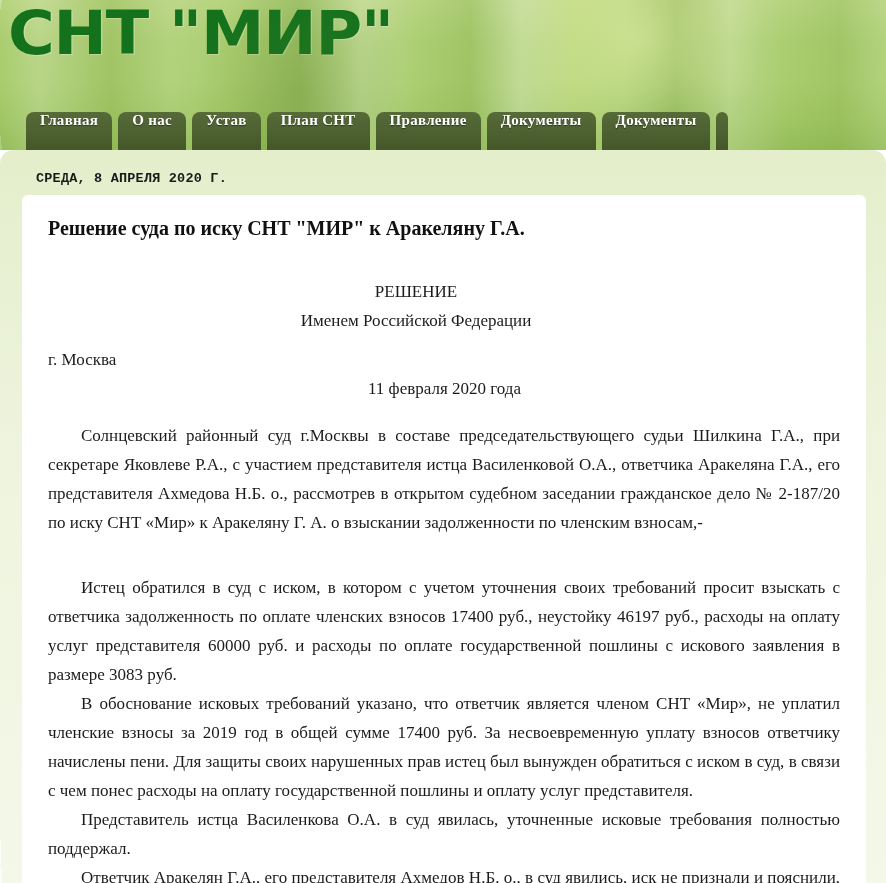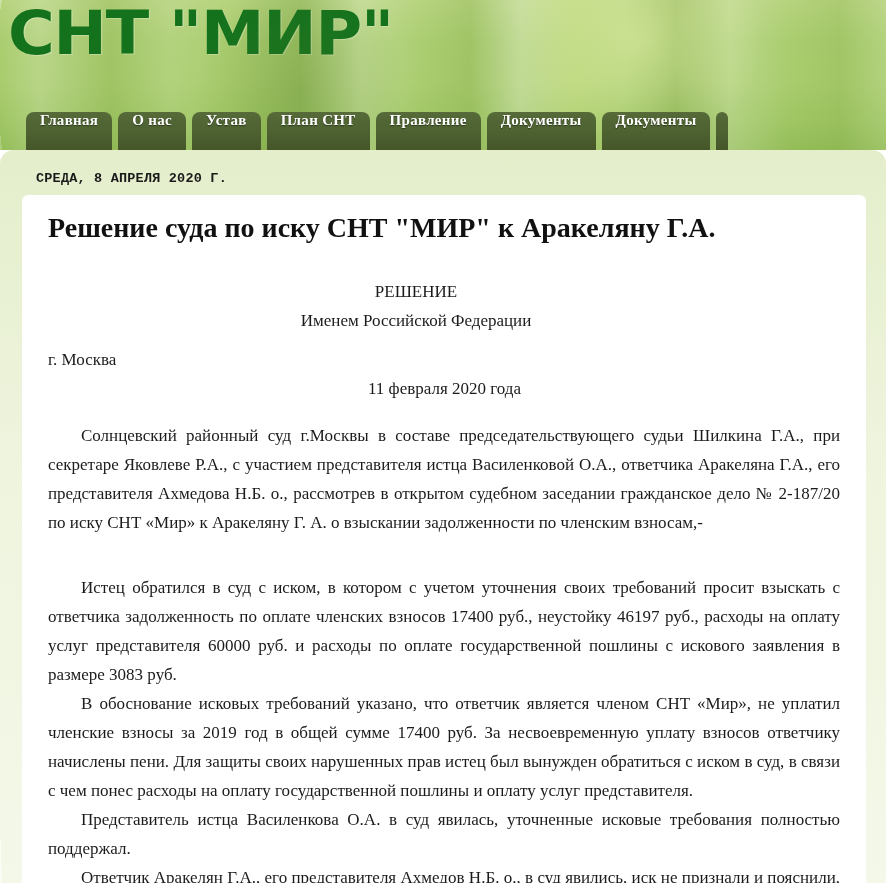--- a/index.html
+++ b/index.html
@@ -156,21 +156,21 @@
     background: #ffffff;
     border-radius: 6px 6px 0 0;
     padding: 20px 26px 0 26px;
     overflow: hidden;
   }
 
   .post-title {
     margin: 0 0 26px 0;
     font-family: "Liberation Serif", "DejaVu Serif", serif;
     font-weight: 700;
-    font-size: 28px;
+    font-size: 20px;
     line-height: 26px;
     color: #111111;
   }
 
   .doc {
     font-family: "Liberation Serif", "DejaVu Serif", serif;
     font-size: 17px;
     line-height: 29px;
     color: #1b1b1b;
     text-align: justify;

